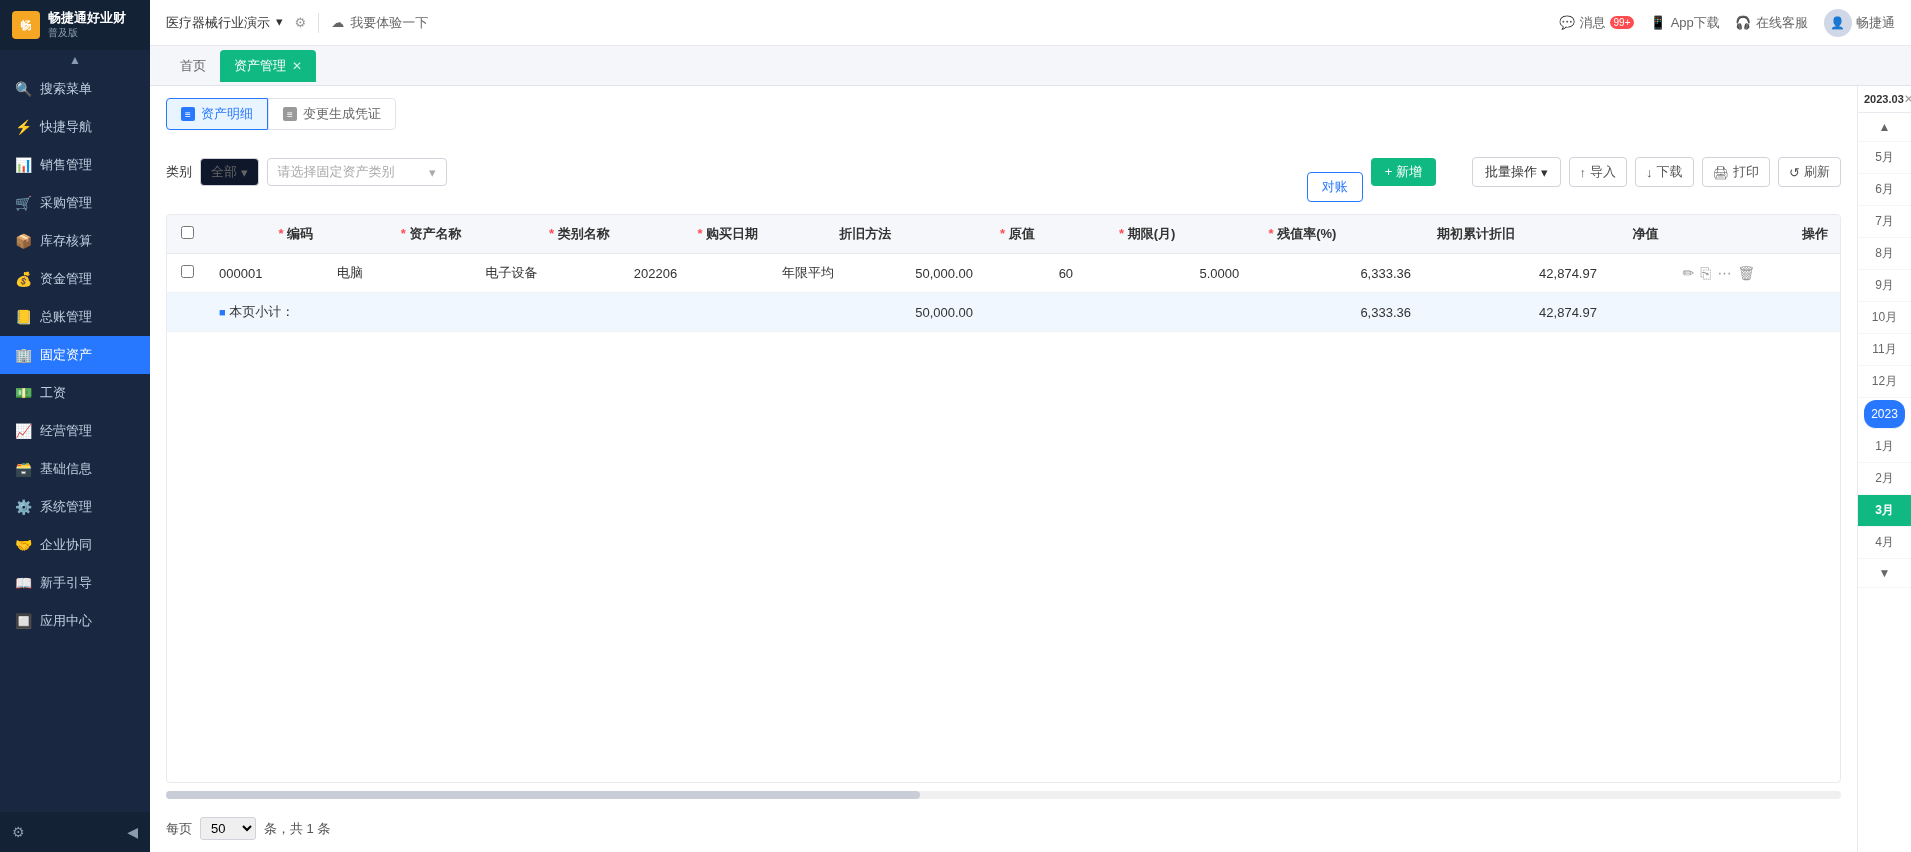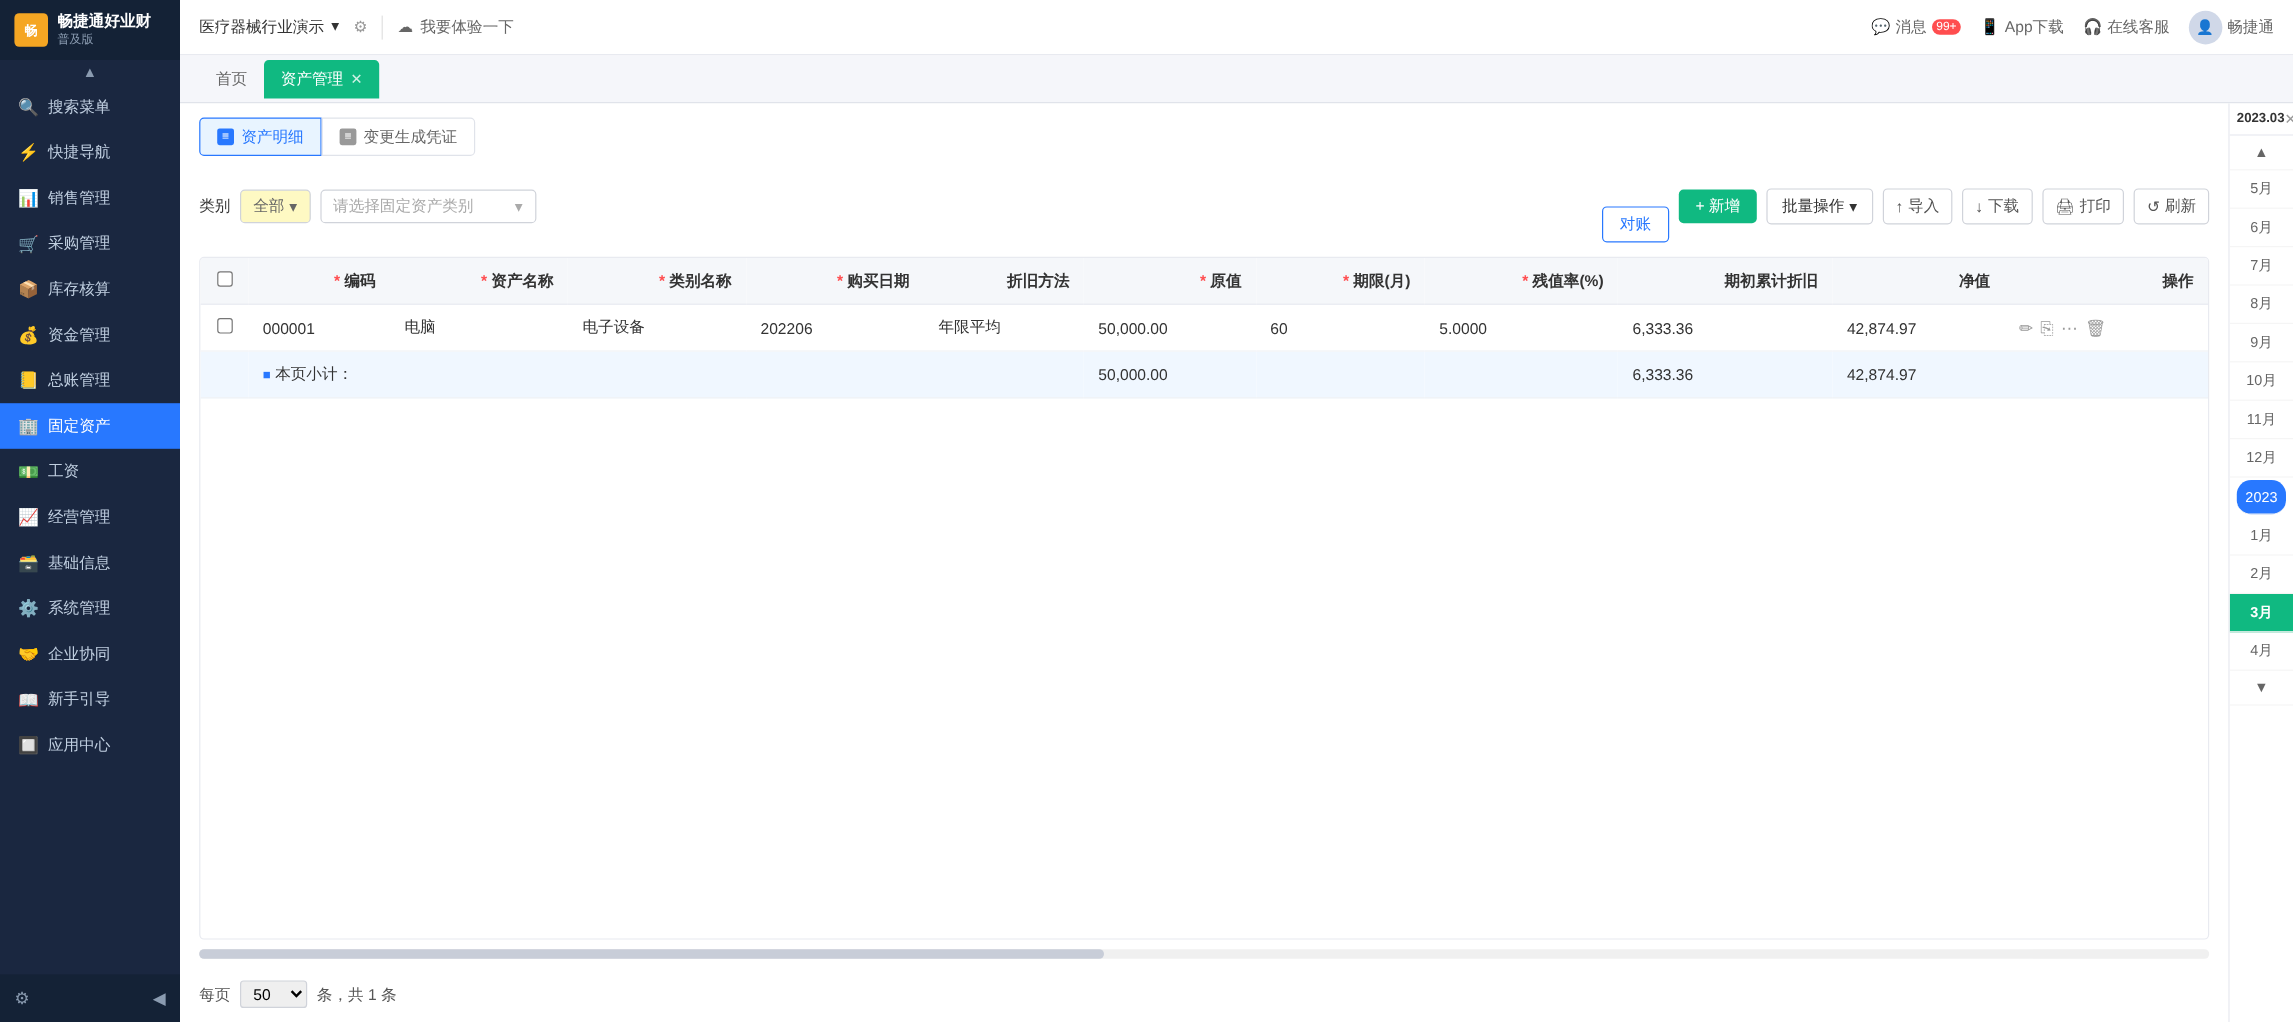--- a/index.html
+++ b/index.html
@@ -180,21 +180,21 @@
       display: flex; align-items: center; gap: 24px;
       margin-bottom: 12px;
     }
     .filter-section { display: flex; align-items: center; gap: 8px; }
     .filter-label { color: #333; font-size: 13px; }
     .filter-select {
       display: flex; align-items: center; gap: 4px;
       border: 1px solid #d0d3da;
       border-radius: 4px;
       padding: 4px 10px;
-      background: #fef9c3;
+      background: #0f172a;
       cursor: pointer;
       font-size: 13px;
       color: #666;
     }
     .filter-select-wide {
       min-width: 180px;
       display: flex; align-items: center; justify-content: space-between;
       border: 1px solid #d0d3da;
       border-radius: 4px;
       padding: 4px 10px;
@@ -207,21 +207,21 @@
     .btn {
       padding: 5px 14px;
       border-radius: 4px;
       border: none;
       cursor: pointer;
       font-size: 13px;
       display: flex; align-items: center; gap: 4px;
     }
     .btn-primary-outline { background: #fff; color: #2878ff; border: 1px solid #2878ff; margin-top: 30px; }
     .btn-green { background: #10b981; color: #fff; }
-    .btn-dropdown { display: flex; align-items: center; gap: 4px; padding: 5px 12px; background: #fff; border: 1px solid #d0d3da; border-radius: 4px; cursor: pointer; font-size: 13px; color: #333; }
+    .btn-dropdown { display: flex; align-items: center; gap: 4px; padding: 5px 12px; background: #fff; border: 1px solid #d0d3da; border-radius: 4px; cursor: pointer; font-size: 13px; color: #333; margin-left: 28px; }
     .btn-icon-only { background: #fff; border: 1px solid #d0d3da; border-radius: 4px; padding: 5px 10px; cursor: pointer; color: #555; font-size: 13px; display: flex; align-items: center; gap: 4px; }
 
     
     .table-container { flex: 1; overflow: auto; border: 1px solid #e8eaf0; border-radius: 4px; }
     table { width: 100%; border-collapse: collapse; }
     thead tr { background: #f5f7fa; }
     th {
       padding: 10px 12px;
       text-align: right;
       font-size: 13px;

